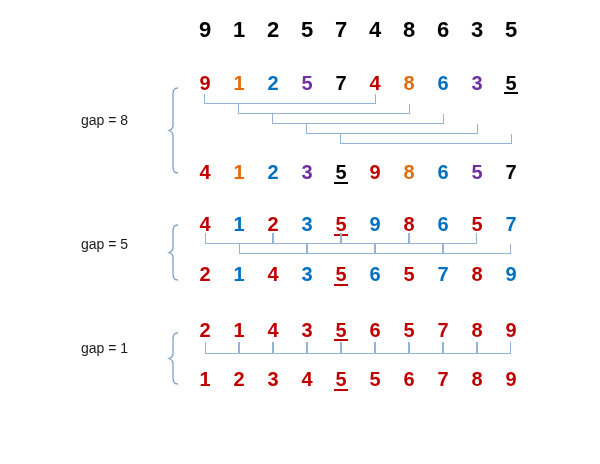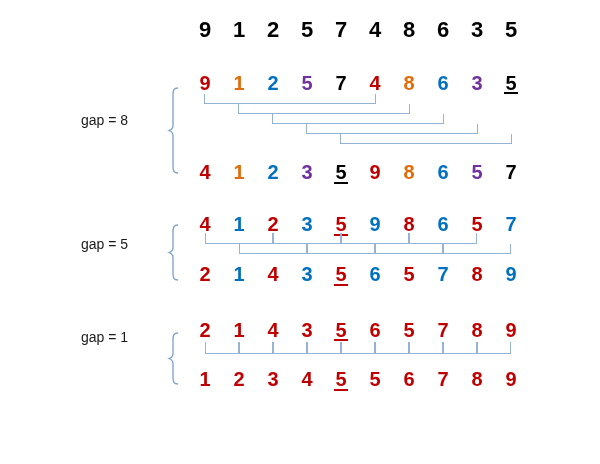--- a/index.html
+++ b/index.html
@@ -91,21 +91,21 @@
     <span class="digit" style="left: 511px; top: 274px; color: rgb(0, 112, 192);">9</span>
     <div class="underline" style="left: 334px; top: 283.5px; background: rgb(192, 0, 0);"></div>
     <div class="ubox" style="left: 205px; top: 233px; width: 272px; height: 11px; border-color: rgb(149, 179, 215);"></div>
     <div class="tick" style="left: 272.25px; top: 233px; height: 9.5px; background: rgb(149, 179, 215);"></div>
     <div class="tick" style="left: 340.25px; top: 233px; height: 9.5px; background: rgb(149, 179, 215);"></div>
     <div class="tick" style="left: 408.25px; top: 233px; height: 9.5px; background: rgb(149, 179, 215);"></div>
     <div class="ubox" style="left: 239px; top: 244px; width: 272px; height: 10px; border-color: rgb(149, 179, 215);"></div>
     <div class="tick" style="left: 306.25px; top: 244px; height: 8.5px; background: rgb(149, 179, 215);"></div>
     <div class="tick" style="left: 374.25px; top: 244px; height: 8.5px; background: rgb(149, 179, 215);"></div>
     <div class="tick" style="left: 442.25px; top: 244px; height: 8.5px; background: rgb(149, 179, 215);"></div>
-    <div class="gap-label" style="top: 328px; color: rgb(26, 26, 26);">gap = 1</div>
+    <div class="gap-label" style="top: 339px; color: rgb(26, 26, 26);">gap = 1</div>
     <svg class="brace" width="13" height="53" viewBox="0 0 13 53" style="top: 332px;">
       <path d="M 11 1 C 7 1 6 3 6 8 L 6 21.5 C 6 24.5 5 25.5 2 26.5 C 5 27.5 6 28.5 6 31.5 L 6 45 C 6 50 7 52 11 52" fill="none" stroke="#7ba0cd" stroke-width="1.3"></path>
     </svg>
     <span class="digit" style="left: 205px; top: 329.5px; color: rgb(192, 0, 0);">2</span>
     <span class="digit" style="left: 239px; top: 329.5px; color: rgb(192, 0, 0);">1</span>
     <span class="digit" style="left: 273px; top: 329.5px; color: rgb(192, 0, 0);">4</span>
     <span class="digit" style="left: 307px; top: 329.5px; color: rgb(192, 0, 0);">3</span>
     <span class="digit" style="left: 341px; top: 329.5px; color: rgb(192, 0, 0);">5</span>
     <span class="digit" style="left: 375px; top: 329.5px; color: rgb(192, 0, 0);">6</span>
     <span class="digit" style="left: 409px; top: 329.5px; color: rgb(192, 0, 0);">5</span>

